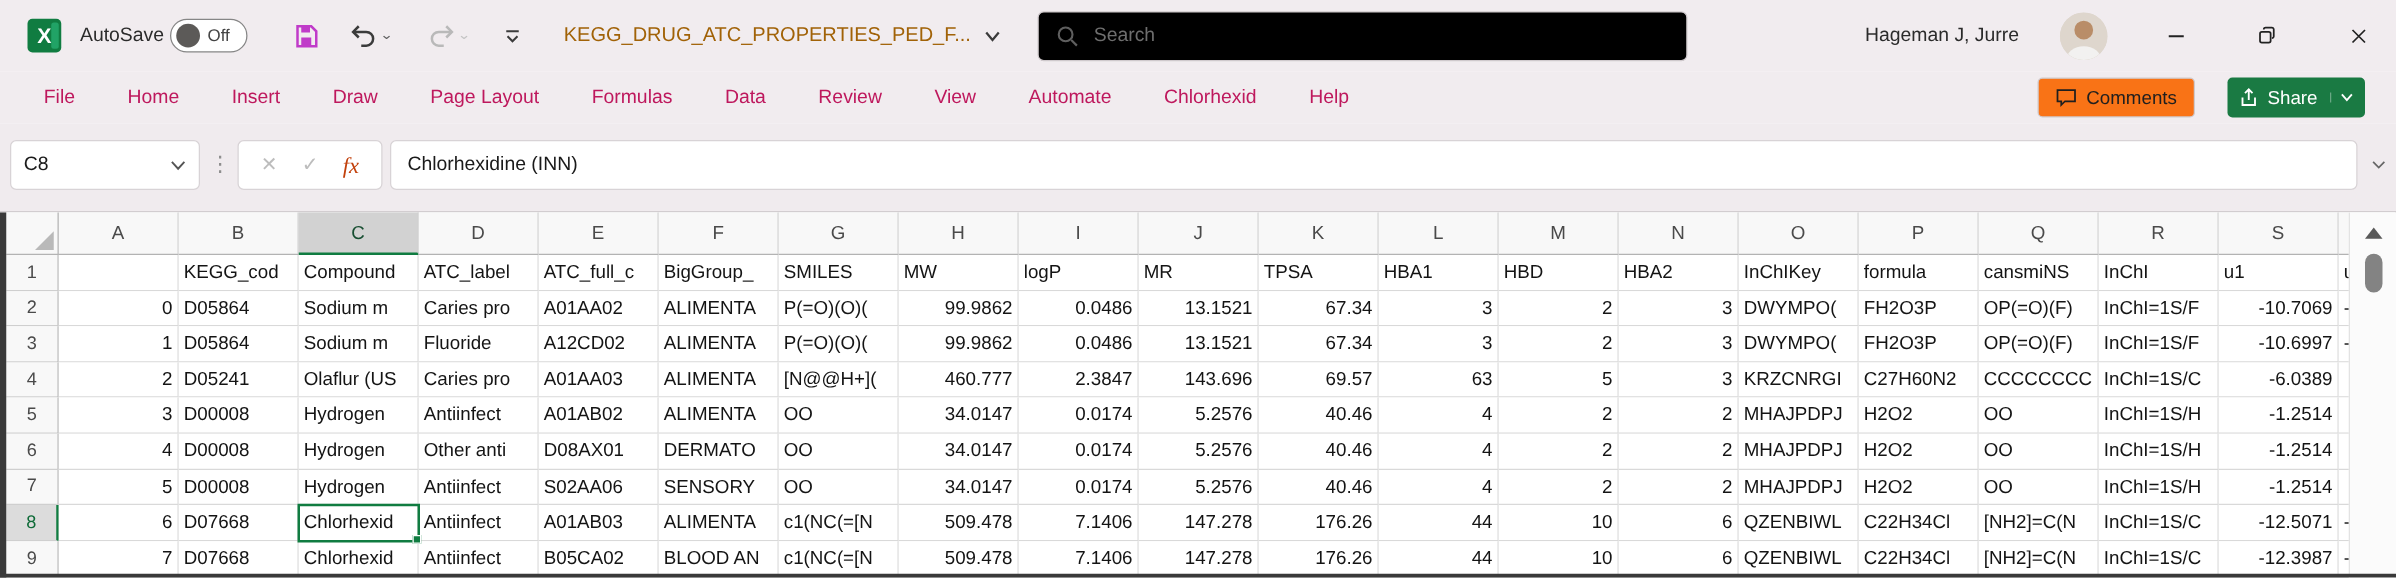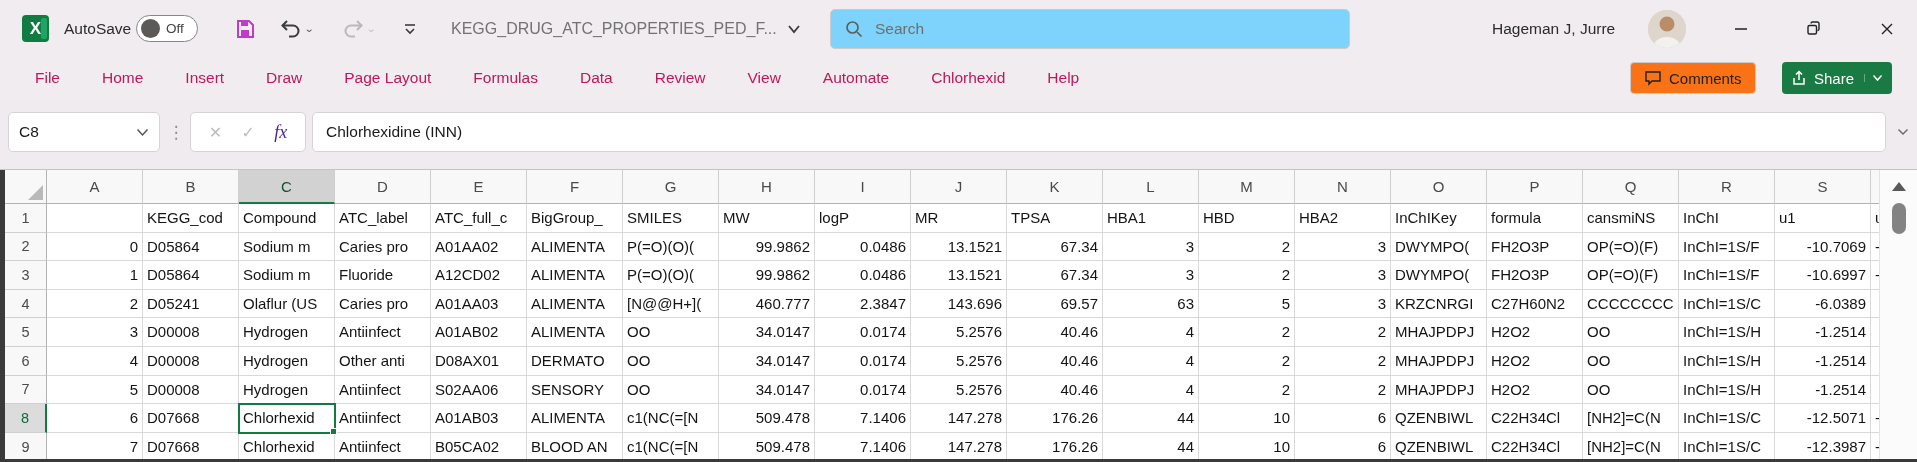--- a/index.html
+++ b/index.html
@@ -18,22 +18,22 @@
   .excel-icon span { position:relative; z-index:2; }
   .autosave-label { left:64px; top:0; height:57px; display:flex; align-items:center;
     font-size:15.5px; color:#2b2b2b; }
   .toggle { left:136px; top:15px; width:62px; height:27px; background:#fff; border:1px solid #868686;
     border-radius:14px; display:flex; align-items:center; padding:0 7px 0 4px; }
   .toggle .knob { width:19px; height:19px; border-radius:50%; background:#5c5a58; }
   .toggle .state { margin-left:6px; font-size:13.5px; color:#444; }
   .qbtn { top:0; height:57px; display:flex; align-items:center; gap:3px; cursor:default; }
   .chev-s { font-size:10px; color:#5f5f5f; transform:scaleX(1.3); }
   .file-title { left:451px; top:0; height:57px; display:flex; align-items:center; gap:10px;
-    font-size:16px; color:#737373; }
-  .searchbox { left:830px; top:9px; width:520px; height:40px; background:#7dd3fc; border:1px solid #cfc9cc;
+    font-size:16px; color:#a16207; }
+  .searchbox { left:830px; top:9px; width:520px; height:40px; background:#000000; border:1px solid #cfc9cc;
     border-radius:5px; display:flex; align-items:center; padding-left:14px; gap:12px; }
   .searchbox .ph { color:#6e6e6e; font-size:15.5px; }
   .user-name { left:1492px; top:0; height:57px; display:flex; align-items:center;
     font-size:15.5px; color:#2b2b2b; }
   .avatar { left:1648px; top:10px; width:38px; height:38px; border-radius:50%;
     background:#ded6cd; overflow:hidden; }
   .winbtn { top:0; height:57px; width:58px; display:flex; align-items:center; justify-content:center; }
 
   
   .tabrow { position:absolute; left:0; top:57px; width:1917px; height:42px; background:#f1ecef; }
@@ -51,21 +51,21 @@
   
   .formulabar { position:absolute; left:0; top:99px; width:1917px; height:71px; background:#f0ebee;
     border-bottom:1px solid #c8c3c6; }
   .fb { position:absolute; background:#fff; border:1px solid #d8d3d6; border-radius:5px; top:13px; height:40px; }
   .namebox { left:8px; width:152px; display:flex; align-items:center; padding:0 10px;
     font-size:15.5px; color:#1a1a1a; justify-content:space-between; }
   .dots { position:absolute; left:168px; top:13px; height:40px; width:16px; display:flex;
     align-items:center; justify-content:center; color:#8e8e8e; font-size:17px; letter-spacing:0; }
   .fxbox { left:190px; width:116px; display:flex; align-items:center; justify-content:space-around; padding:0 8px; }
   .fxbox .dis { color:#bdbdbd; font-size:16px; }
-  .fx-label { font-family:"Liberation Serif","DejaVu Serif",serif; font-style:italic; font-size:18px; color:#4c1d95; }
+  .fx-label { font-family:"Liberation Serif","DejaVu Serif",serif; font-style:italic; font-size:18px; color:#c2410c; }
   .formula-input { left:312px; width:1574px; display:flex; align-items:center; padding:16px 13px;
     font-size:15.5px; color:#1a1a1a; }
   .fb-expand { position:absolute; left:1893px; top:13px; height:40px; width:20px; display:flex;
     align-items:center; justify-content:center; }
 
   
   .grid { position:absolute; left:5px; top:170px; width:1912px; height:292px; background:#fff;
     display:grid; grid-template-columns:42px repeat(19,96px) 1fr;
     grid-template-rows:34px repeat(9,28.6px); }
   .corner { background:#f8f8f8; border-right:1px solid #b3b3b3; border-bottom:1px solid #b3b3b3;

